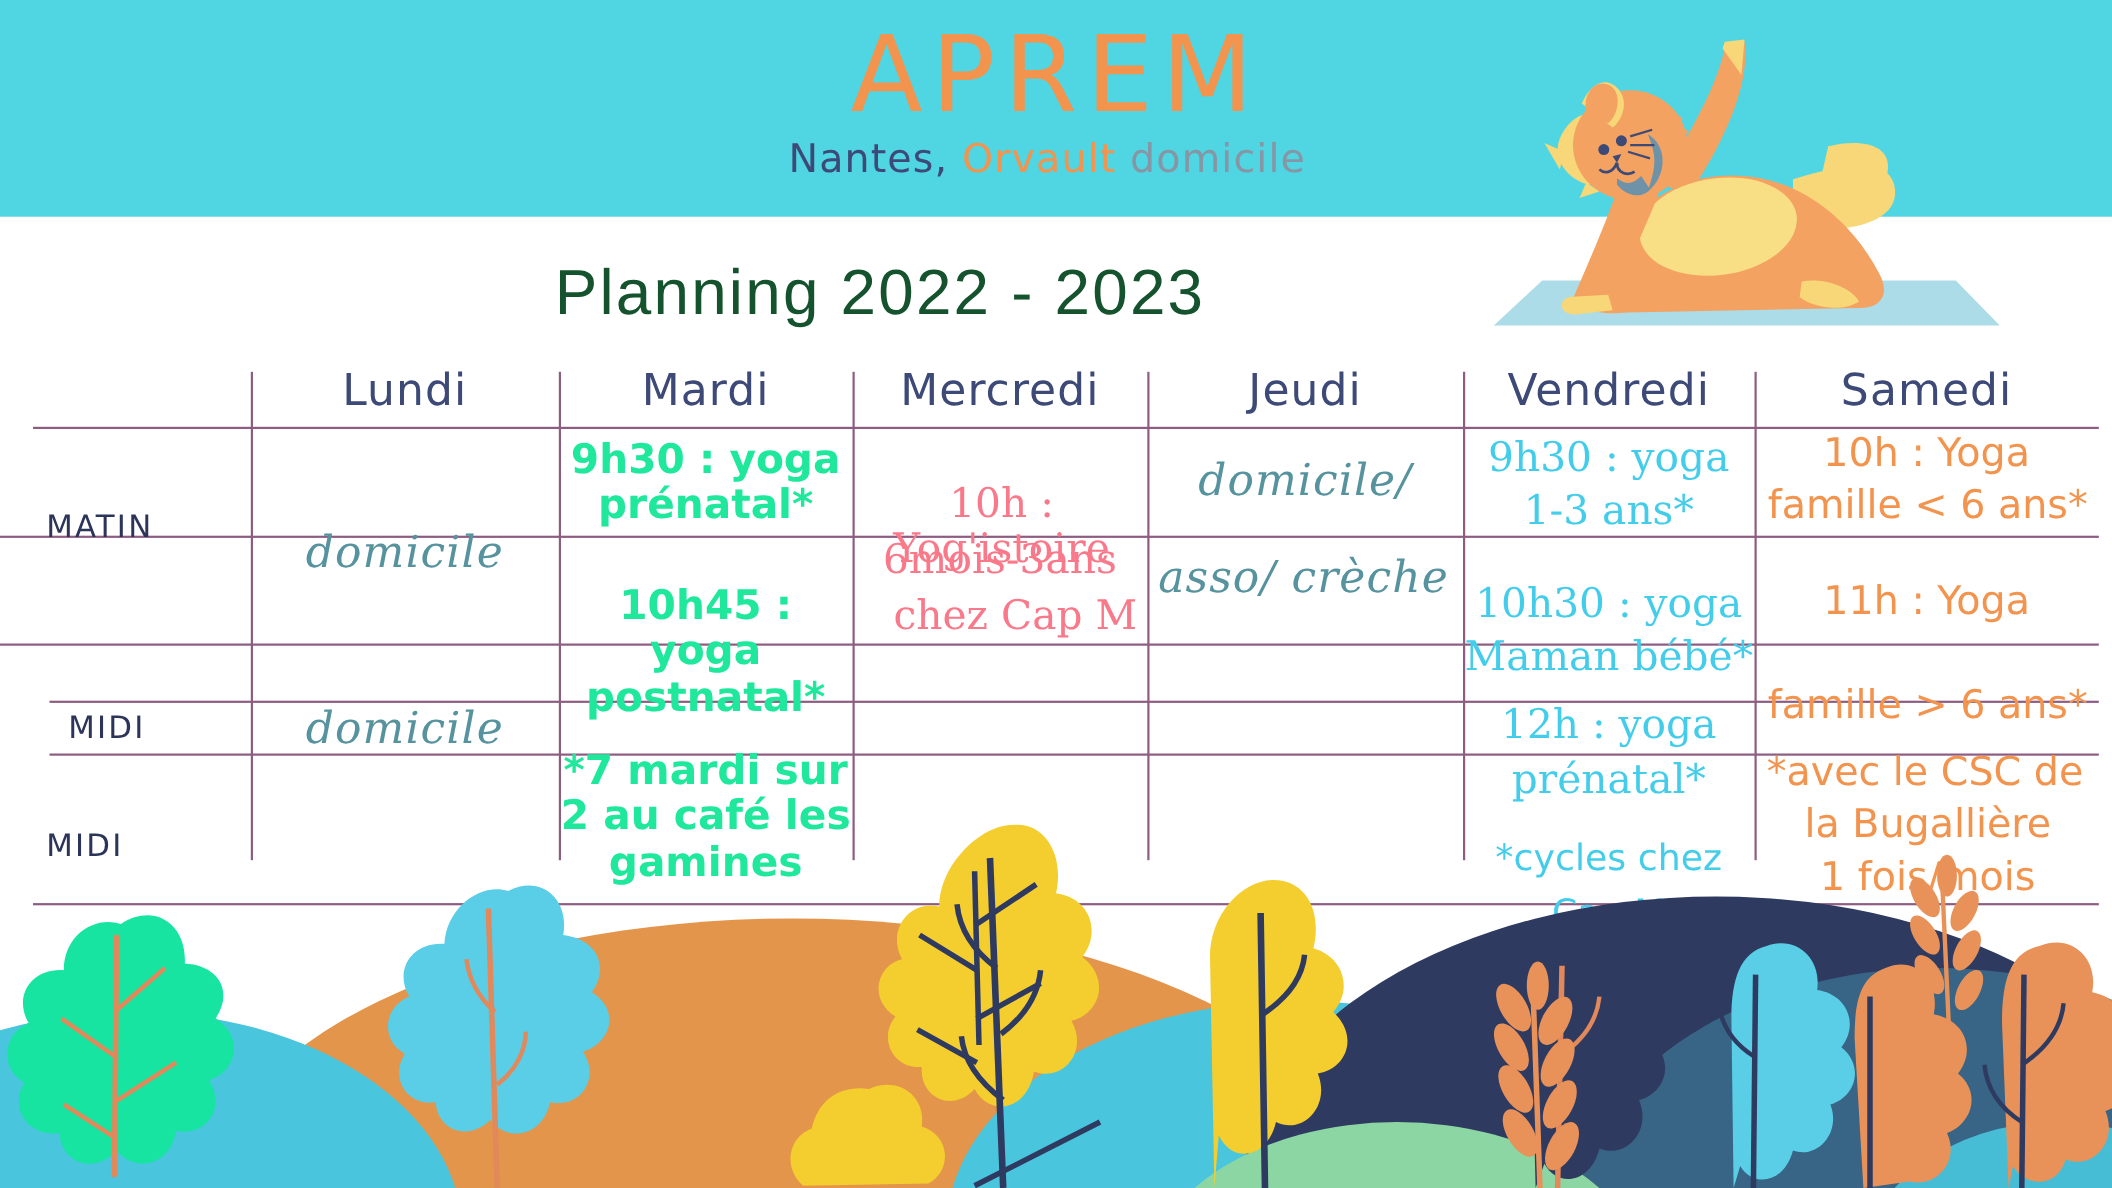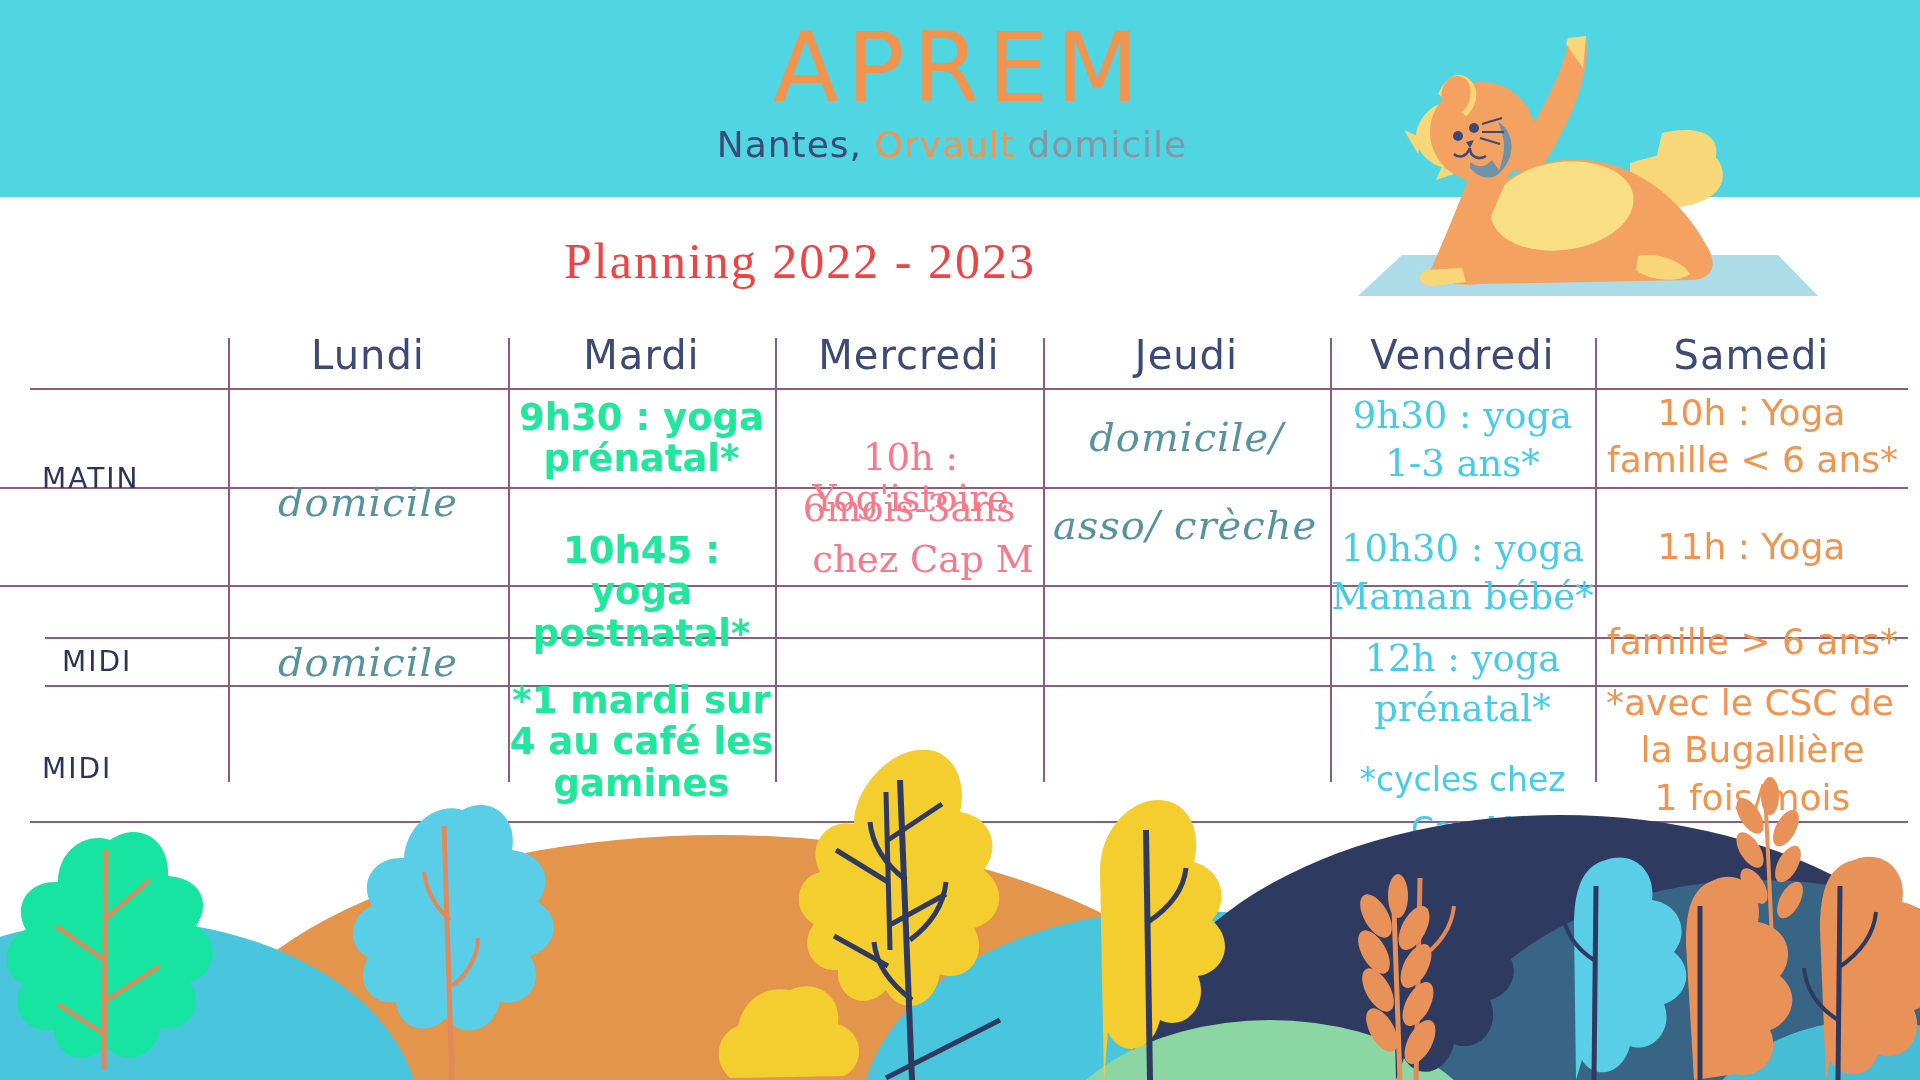--- a/index.html
+++ b/index.html
@@ -27,22 +27,22 @@
   .brand-sub .s-nantes{ color:#3D4A77; }
   .brand-sub .s-orvault{ color:#F2944E; }
   .brand-sub .s-domicile{ color:#8796A4; }
 
   
   .cat-wrap{ position:absolute; left:1330px; top:8px; width:520px; height:320px; }
 
   
   .planning-title{
     position:absolute; left:300px; top:232px; width:1000px; text-align:center;
-    font-family:Liberation Serif, serif;
-    font-size:50px; letter-spacing:2px; color:#ef4444;
+    font-family:Liberation Sans, sans-serif;
+    font-size:58px; letter-spacing:2px; color:#14532d;
   }
   .grid-line{ position:absolute; background:#8D5C80; }
   .hline{ height:2px; }
   .vline{ width:2px; }
 
   .dayhead{
     position:absolute; top:332px; text-align:center;
     font-family:"DejaVu Sans", sans-serif;
     font-size:40px; color:#3D4A77; letter-spacing:1px;
   }
@@ -177,21 +177,21 @@
   <div class="cell c-cyan" style="left:1330px; top:576px; width:265px;">Maman bébé*</div>
 
   <div class="cell c-orange" style="left:1595px; top:393px; width:313px;">10h : Yoga</div>
   <div class="cell c-orange" style="left:1590px; top:440px; width:325px;">famille &lt;  6 ans*</div>
   <div class="cell c-orange" style="left:1595px; top:527px; width:313px;">11h : Yoga</div>
   <div class="cell c-orange" style="left:1590px; top:574px; width:325px;margin-top:48px;">famille &gt; 6 ans*</div>
 
   <div class="cell script" style="left:228px; top:640px; width:280px;">domicile</div>
   <div class="cell c-cyan" style="left:1330px; top:638px; width:265px;">12h : yoga</div>
 
-  <div class="cell c-green" style="left:508px; top:680px; width:267px;">*1 mardi sur 4 au café les gamines</div>
+  <div class="cell c-green" style="left:508px; top:680px; width:267px;">*7 mardi sur 2 au café les gamines</div>
 
   <div class="cell c-cyan" style="left:1330px; top:688px; width:265px;">prénatal*</div>
   <div class="cell c-cyan-s" style="left:1330px; top:762px; width:265px;">*cycles chez</div>
   <div class="cell c-cyan-s" style="left:1330px; top:812px; width:265px;">Cap M</div>
 
   <div class="cell c-orange" style="left:1580px; top:683px; width:340px;">*avec le CSC de</div>
   <div class="cell c-orange" style="left:1590px; top:730px; width:325px;">la Bugallière</div>
   <div class="cell c-orange" style="left:1590px; top:778px; width:325px;">1 fois/mois</div>
 
   <div class="foliage">

